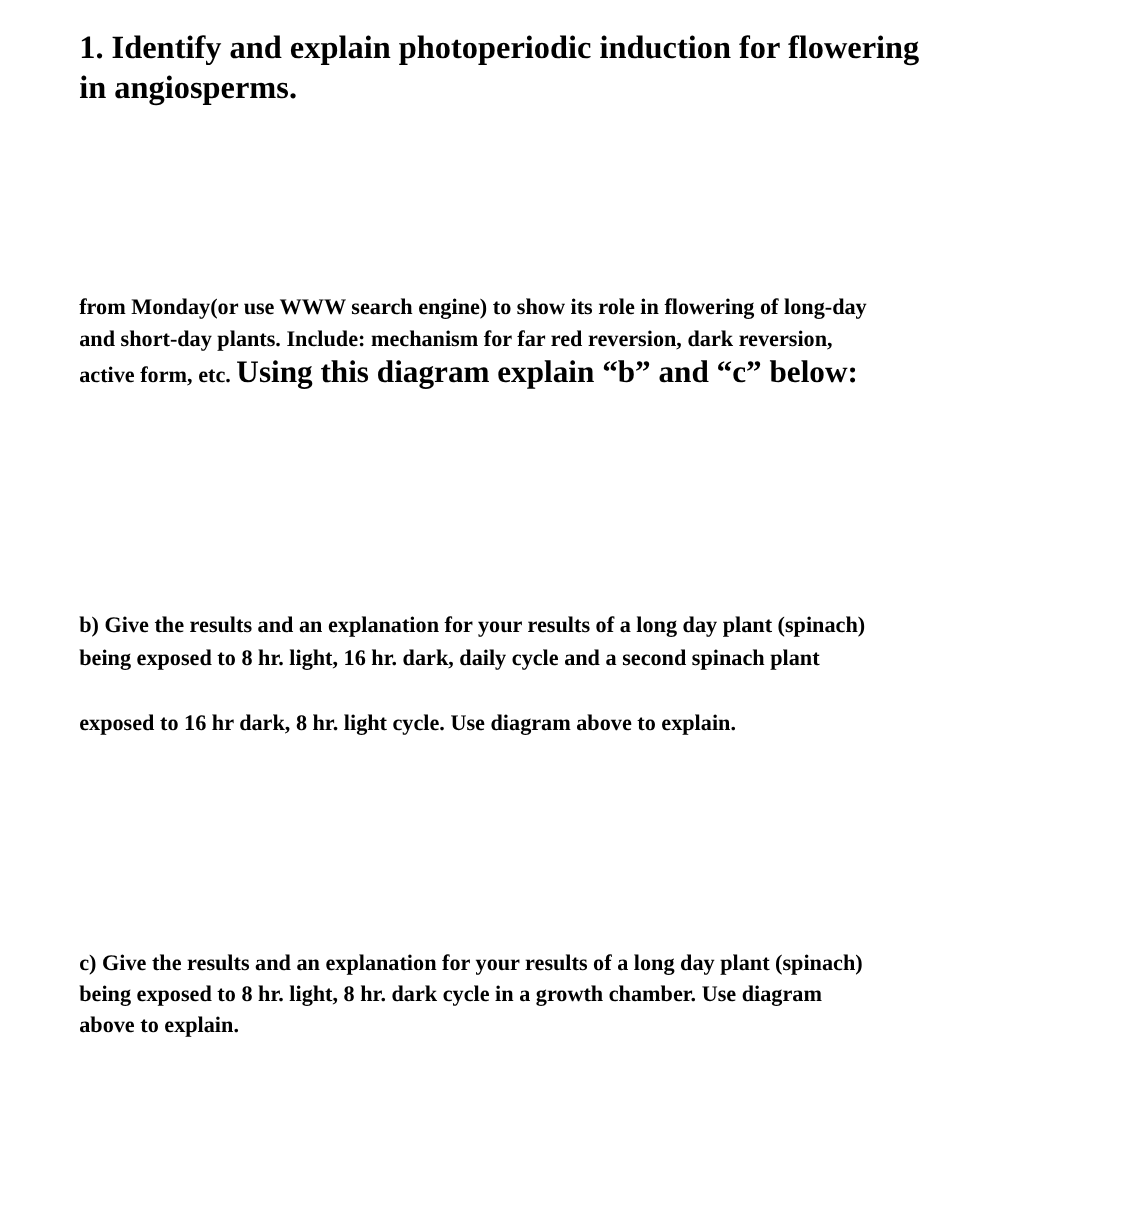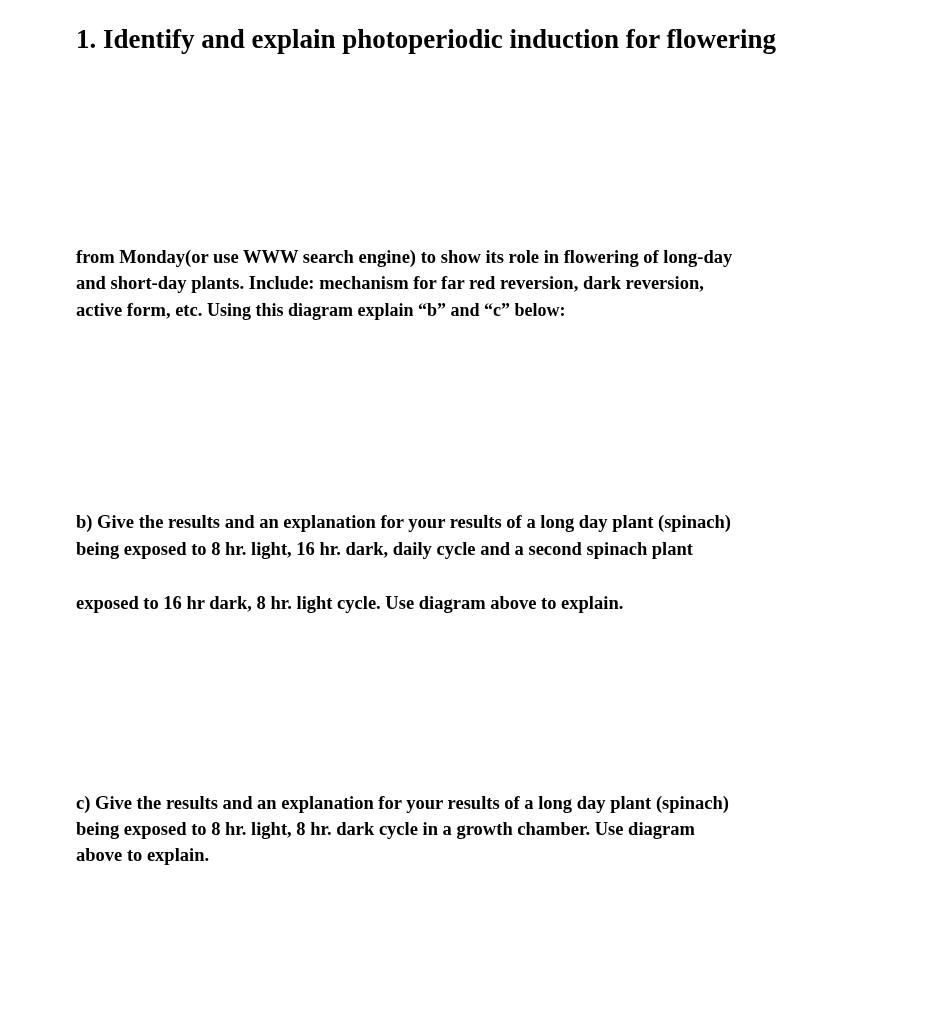--- a/index.html
+++ b/index.html
@@ -11,48 +11,49 @@
       width: 935px;
       height: 1024px;
       position: relative;
       overflow: hidden;
       color: #000000;
       font-family: "Liberation Serif", "DejaVu Serif", serif;
       font-weight: bold;
     }
     .block {
       position: absolute;
-      left: 76px;
+      left: 66px;
       margin: 0;
     }
     .title {
       top: 22px;
       font-size: 27px;
       line-height: 34px;
       width: 820px;
     }
     .title span { display: block; white-space: nowrap; }
     .q {
       font-size: 18.5px;
       white-space: nowrap;
     }
     .q span { display: block; }
     .qa { top: 244px; line-height: 26px; }
-    .qa .big { font-size: 18px; }
+    .qa .big { font-size: 26px; }
     .qb { top: 509px; }
     .qb .l1 { line-height: 27px; }
     .qb .l2 { line-height: 27px; }
     .qb .l3 { line-height: 27px; margin-top: 27px; }
     .qc { top: 790px; line-height: 26px; }
   </style>
 </head>
 <body>
 
 <div class="block title">
   <span>1. Identify and explain photoperiodic induction for flowering</span>
+  <span>in angiosperms.</span>
 </div>
 
 <div class="block q qa">
   <span>from Monday(or use WWW search engine) to show its role in flowering of long-day</span>
   <span>and short-day plants. Include: mechanism for far red reversion, dark reversion,</span>
   <span style="line-height:32px; margin-top:-2px;">
     <span style="display:inline; white-space:pre;">active form, etc. </span><span class="big" style="display:inline;">Using this diagram explain “b” and “c” below:</span>
   </span>
 </div>
 

